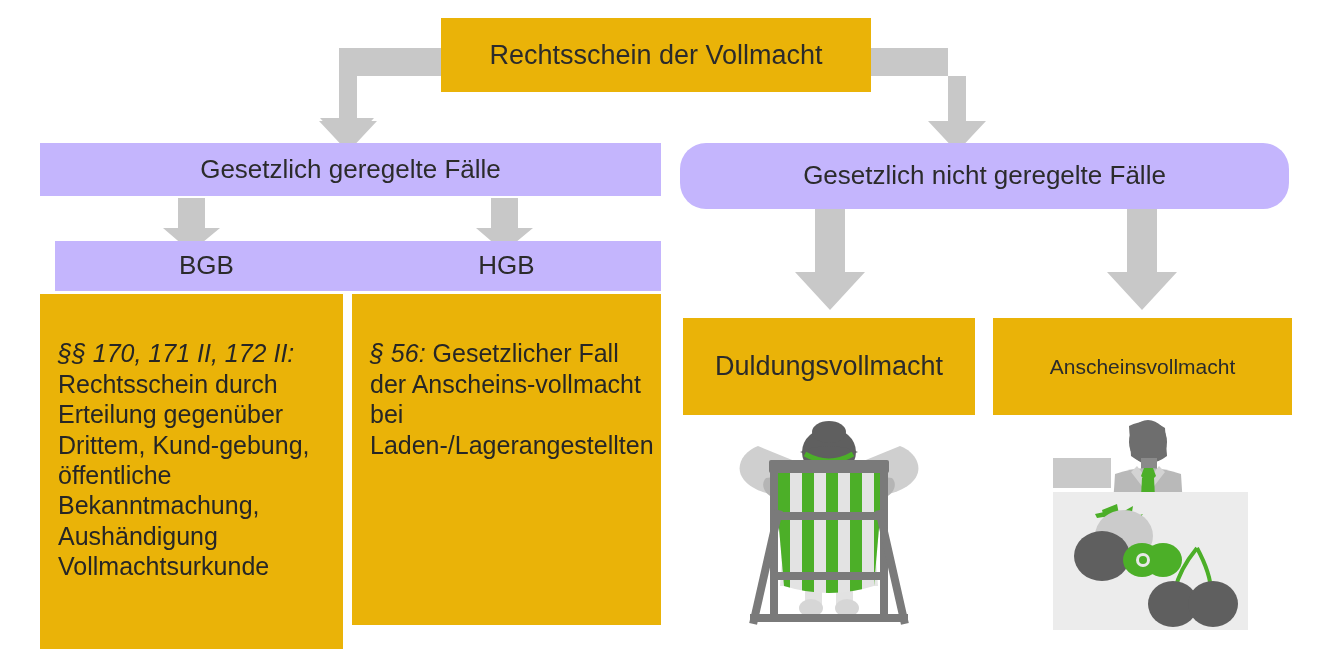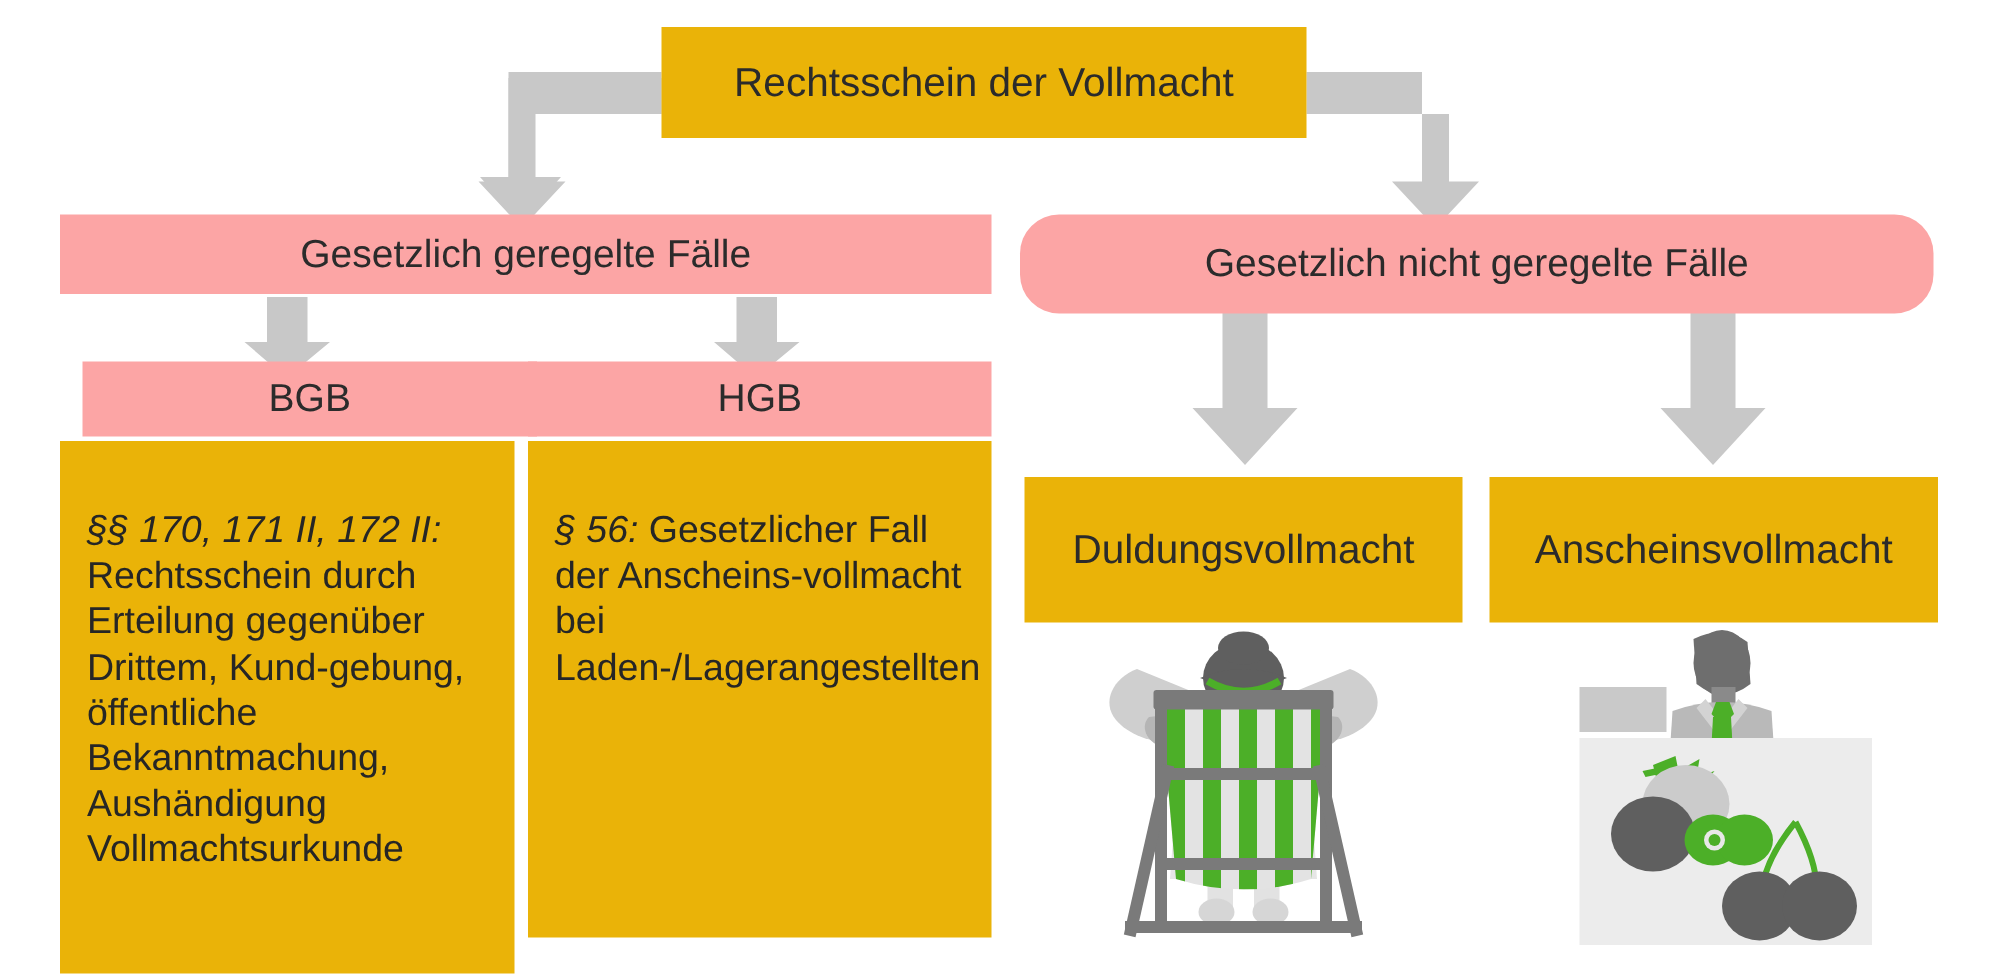--- a/index.html
+++ b/index.html
@@ -17,21 +17,21 @@
     -webkit-font-smoothing: antialiased;
   }
   .node {
     position: absolute;
     box-sizing: border-box;
   }
   .box-gray {
     background: #eab308;
   }
   .box-green {
-    background: #fca5a5;
+    background: #c4b5fd;
   }
   .label-center {
     display: flex;
     align-items: center;
     justify-content: center;
     text-align: center;
     line-height: 1.2;
   }
   
   #root-box {
@@ -100,21 +100,21 @@
     top: 318px;
     width: 292px;
     height: 97px;
     font-size: 27px;
   }
   #anschein-box {
     left: 993px;
     top: 318px;
     width: 299px;
     height: 97px;
-    font-size: 27px;
+    font-size: 21px;
   }
   
   #connectors {
     position: absolute;
     left: 0;
     top: 0;
     width: 1332px;
     height: 649px;
     pointer-events: none;
   }

